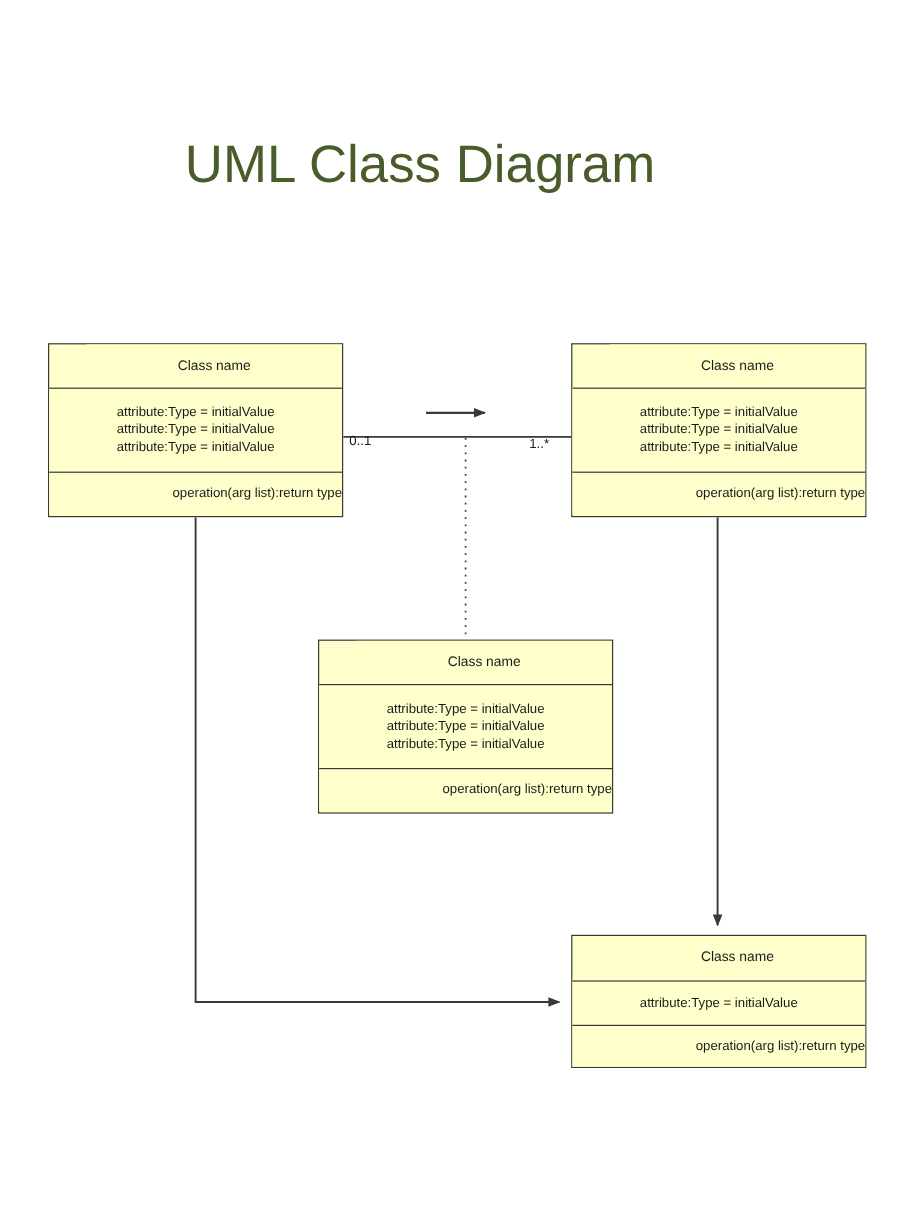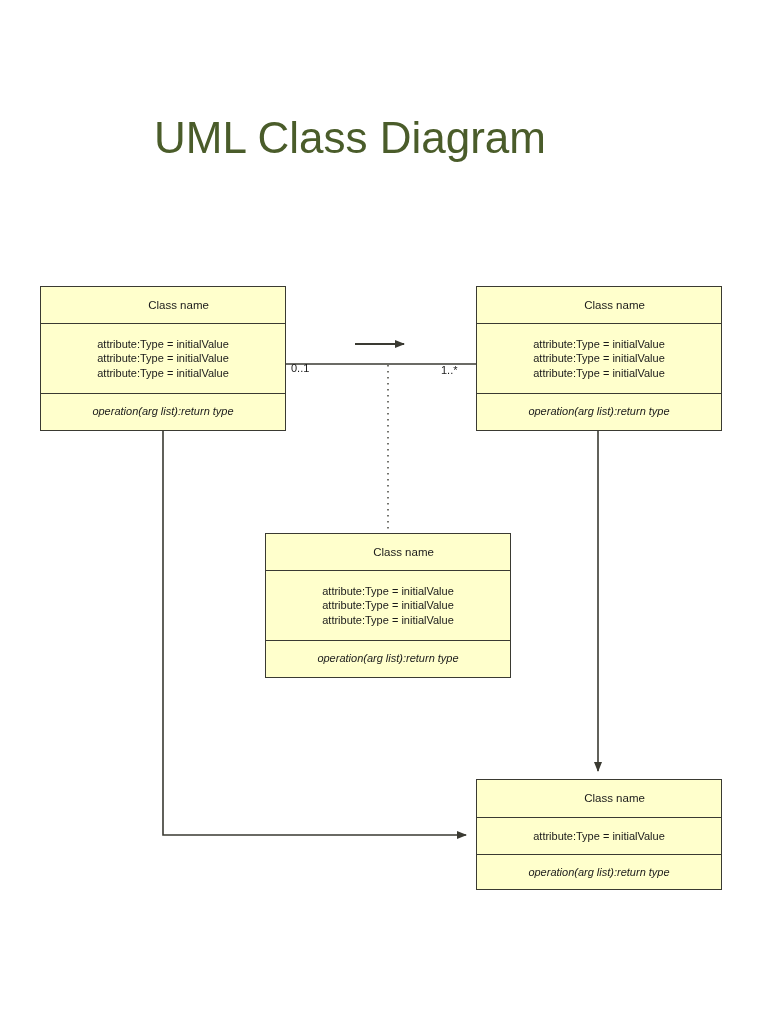--- a/index.html
+++ b/index.html
@@ -65,22 +65,21 @@
     display: flex;
     flex-direction: column;
     align-items: center;
     justify-content: center;
     padding: 2px 0;
   }
   .compartment.ops {
     border-top: 1.5px solid #3a3a32;
     display: flex;
     align-items: center;
-    justify-content: center;
-    font-style: italic;
+    justify-content: flex-end;
   }
   .attr-line {
     white-space: nowrap;
   }
 
   
   #class-left  { left: 40px;  top: 286px; width: 246px; height: 145px; }
   #class-left  .name  { height: 36px; }
   #class-left  .attrs { height: 70px; }
   #class-left  .ops   { height: 36px; }

